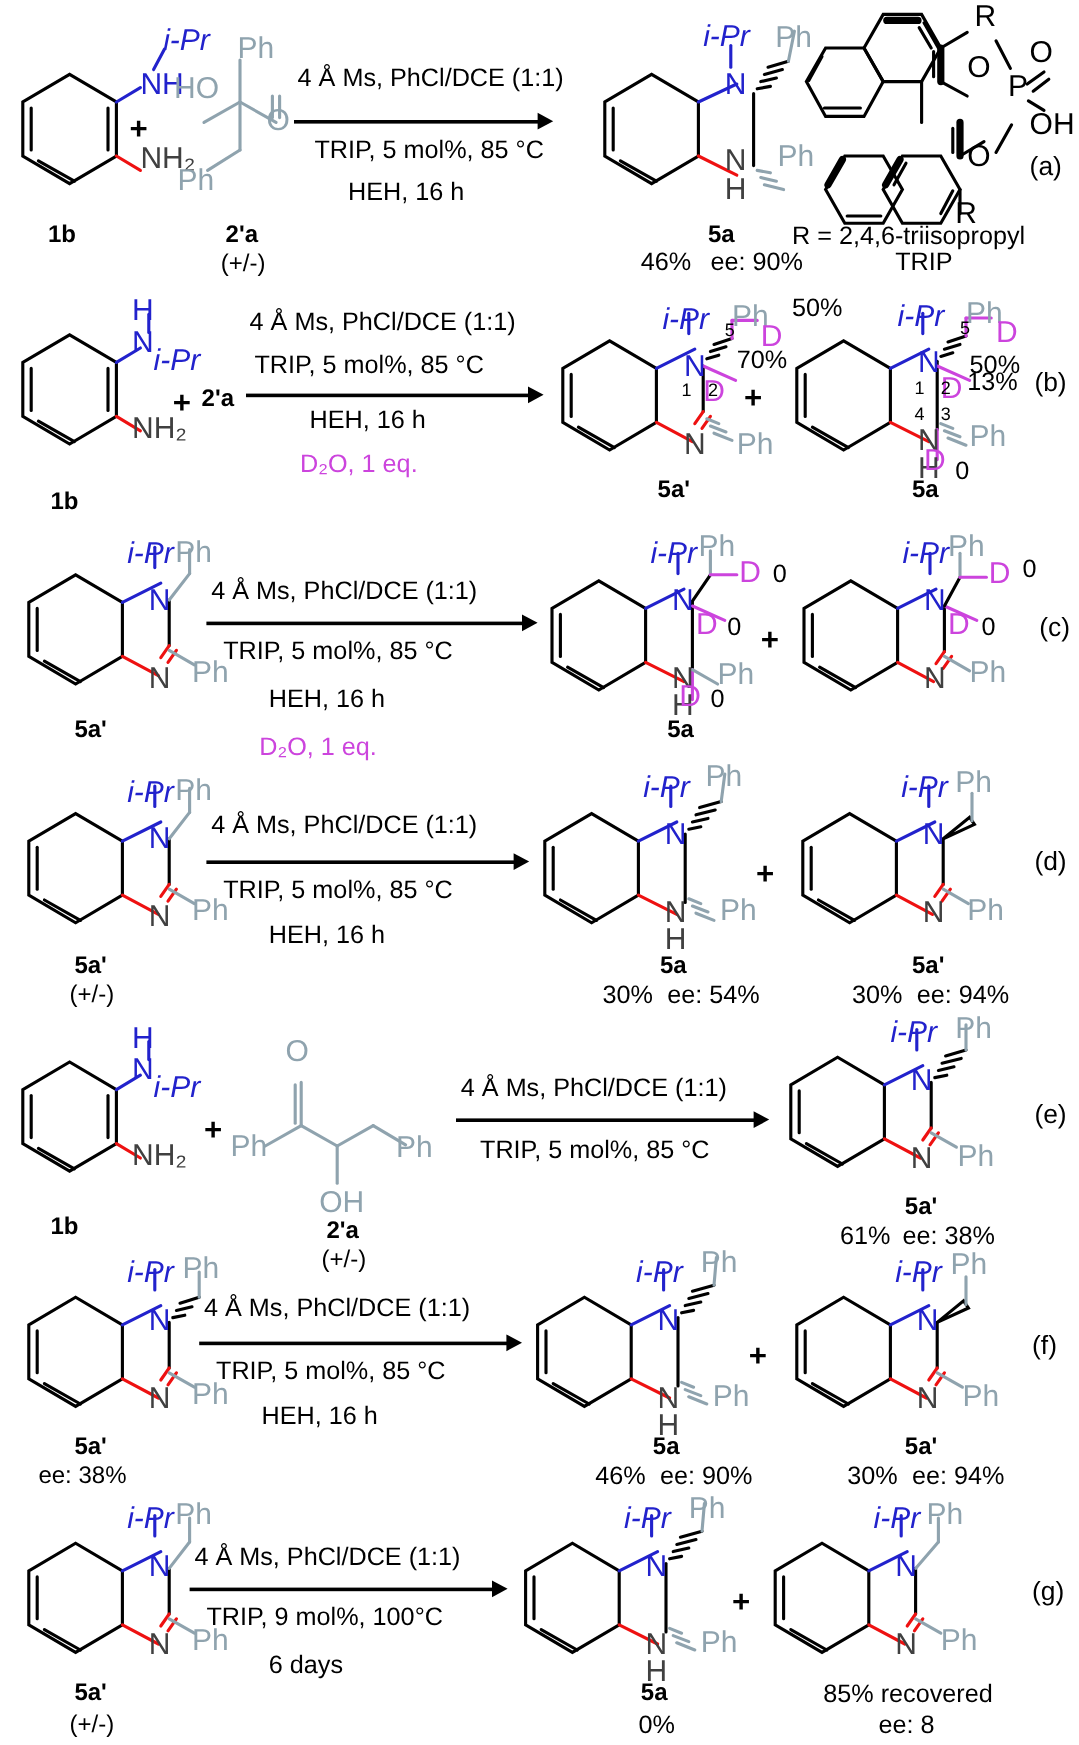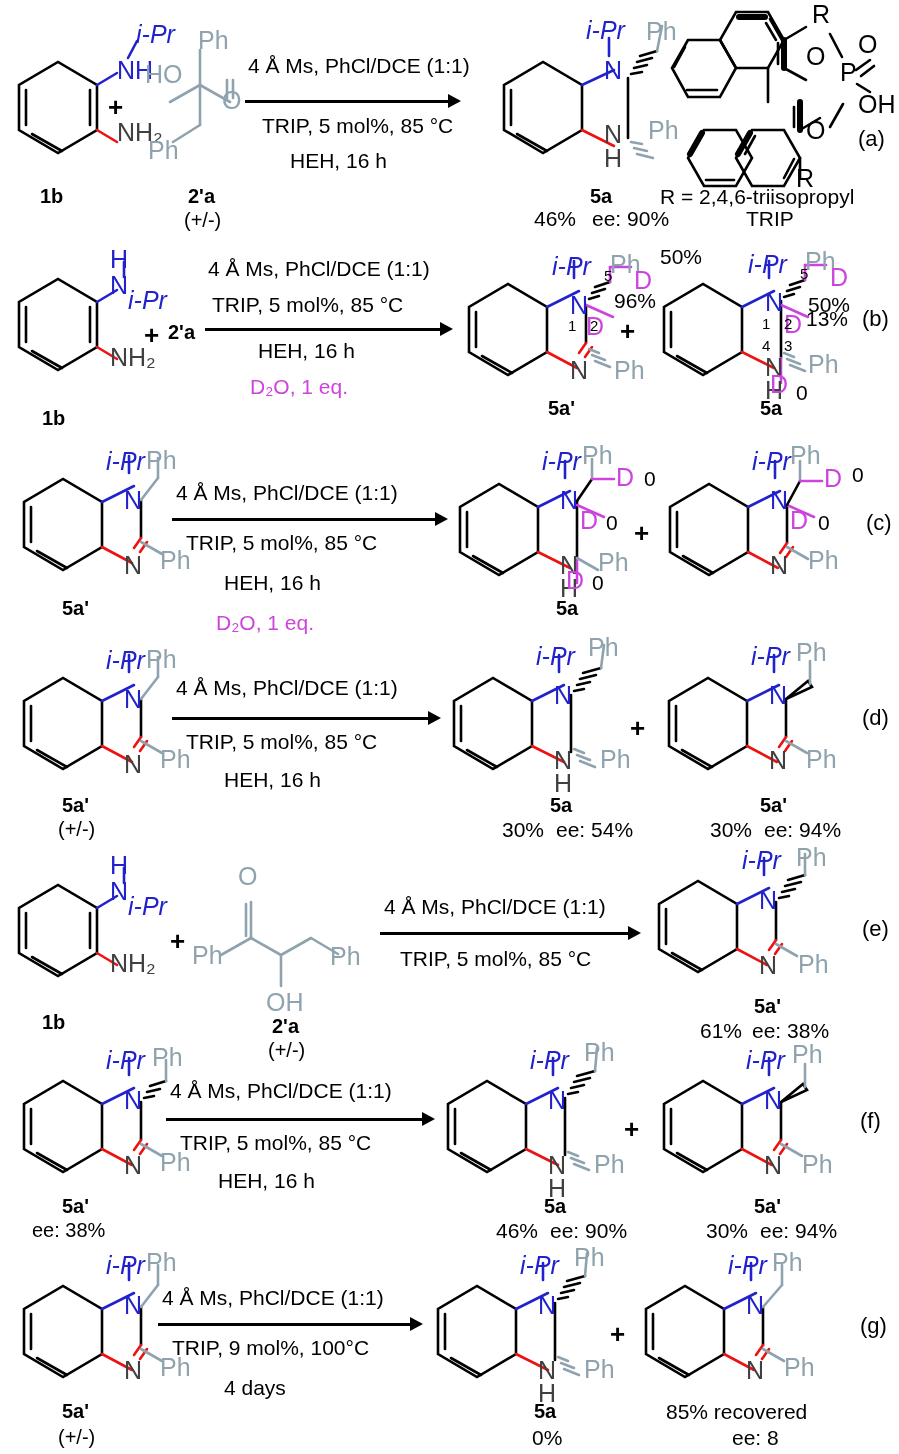--- a/index.html
+++ b/index.html
@@ -221,21 +221,21 @@
   <span class="txt atom blue ital" style="left:552px;top:14px">i-Pr</span>
   <span class="txt atom red" style="left:570px;top:118px">N</span>
   <span class="txt atom grey" style="left:610px;top:12px">Ph</span>
   <span class="txt atom grey" style="left:614px;top:118px">Ph</span>
   <span class="txt atom violet" style="left:634px;top:28px">D</span>
   <span class="txt atom violet" style="left:586px;top:74px">D</span>
   <span class="txt numlbl" style="left:568px;top:78px">1</span>
   <span class="txt numlbl" style="left:590px;top:78px">2</span>
   <span class="txt numlbl" style="left:604px;top:28px">5</span>
   <span class="txt yield" style="left:660px;top:6px">50%</span>
-  <span class="txt yield" style="left:614px;top:50px">96%</span>
+  <span class="txt yield" style="left:614px;top:50px">70%</span>
   <span class="txt lbl-bold" style="left:548px;top:158px">5a'</span>
 
   <span class="plus" style="left:620px;top:76px">+</span>
 
   <svg width="180" height="140" style="left:650px;top:25px">
     <polygon class="bk" points="14,42 14,87 53,110 92,87 92,42 53,19"></polygon>
     <line class="bk" x1="21" y1="47" x2="21" y2="82"></line>
     <line class="bk" x1="27" y1="91" x2="57" y2="108"></line>
     <line class="bl" x1="92" y1="42" x2="124" y2="26"></line>
     <line class="rd" x1="92" y1="87" x2="124" y2="103"></line>
@@ -642,21 +642,21 @@
   <span class="txt atom red" style="left:124px;top:113px">N</span>
   <span class="txt atom grey" style="left:146px;top:5px">Ph</span>
   <span class="txt atom grey" style="left:160px;top:110px">Ph</span>
   <span class="txt lbl-bold" style="left:62px;top:156px">5a'</span>
   <span class="txt lbl" style="left:58px;top:182px">(+/-)</span>
 
   <div class="arrow-line" style="left:158px;top:78px;width:254px"></div>
   <div class="arrow-head" style="left:410px;top:72px"></div>
   <span class="txt cond" style="left:162px;top:42px">4 Å Ms, PhCl/DCE (1:1)</span>
   <span class="txt cond" style="left:172px;top:92px">TRIP, 9 mol%, 100°C</span>
-  <span class="txt cond" style="left:224px;top:132px">4 days</span>
+  <span class="txt cond" style="left:224px;top:132px">6 days</span>
 
   <svg width="180" height="145" style="left:424px;top:22px">
     <polygon class="bk" points="14,42 14,87 53,110 92,87 92,42 53,19"></polygon>
     <line class="bk" x1="21" y1="47" x2="21" y2="82"></line>
     <line class="bk" x1="27" y1="91" x2="57" y2="108"></line>
     <line class="bl" x1="92" y1="42" x2="124" y2="26"></line>
     <line class="rd" x1="92" y1="87" x2="124" y2="103"></line>
     <line class="bk" x1="131" y1="36" x2="131" y2="93"></line>
     <line class="bl" x1="119" y1="13" x2="119" y2="-4"></line>
     <g class="bk" stroke-width="2.2">
@@ -695,19 +695,19 @@
     <line class="bl" x1="119" y1="13" x2="119" y2="-4"></line>
     <line class="gy" x1="131" y1="40" x2="150" y2="18"></line>
     <line class="gy" x1="150" y1="18" x2="150" y2="-2"></line>
     <line class="gy" x1="131" y1="82" x2="152" y2="94"></line>
   </svg>
   <span class="txt atom blue" style="left:746px;top:48px">N</span>
   <span class="txt atom blue ital" style="left:728px;top:8px">i-Pr</span>
   <span class="txt atom red" style="left:746px;top:113px">N</span>
   <span class="txt atom grey" style="left:772px;top:5px">Ph</span>
   <span class="txt atom grey" style="left:784px;top:110px">Ph</span>
-  <span class="txt yield" style="left:666px;top:156px">85% recovered</span>
+  <span class="txt yield" style="left:686px;top:156px">85% recovered</span>
   <span class="txt yield" style="left:732px;top:182px">ee: 8</span>
 
   <span class="txt tag" style="left:860px;top:70px">(g)</span>
 </div>
 
 </div>
 
 </body></html>

